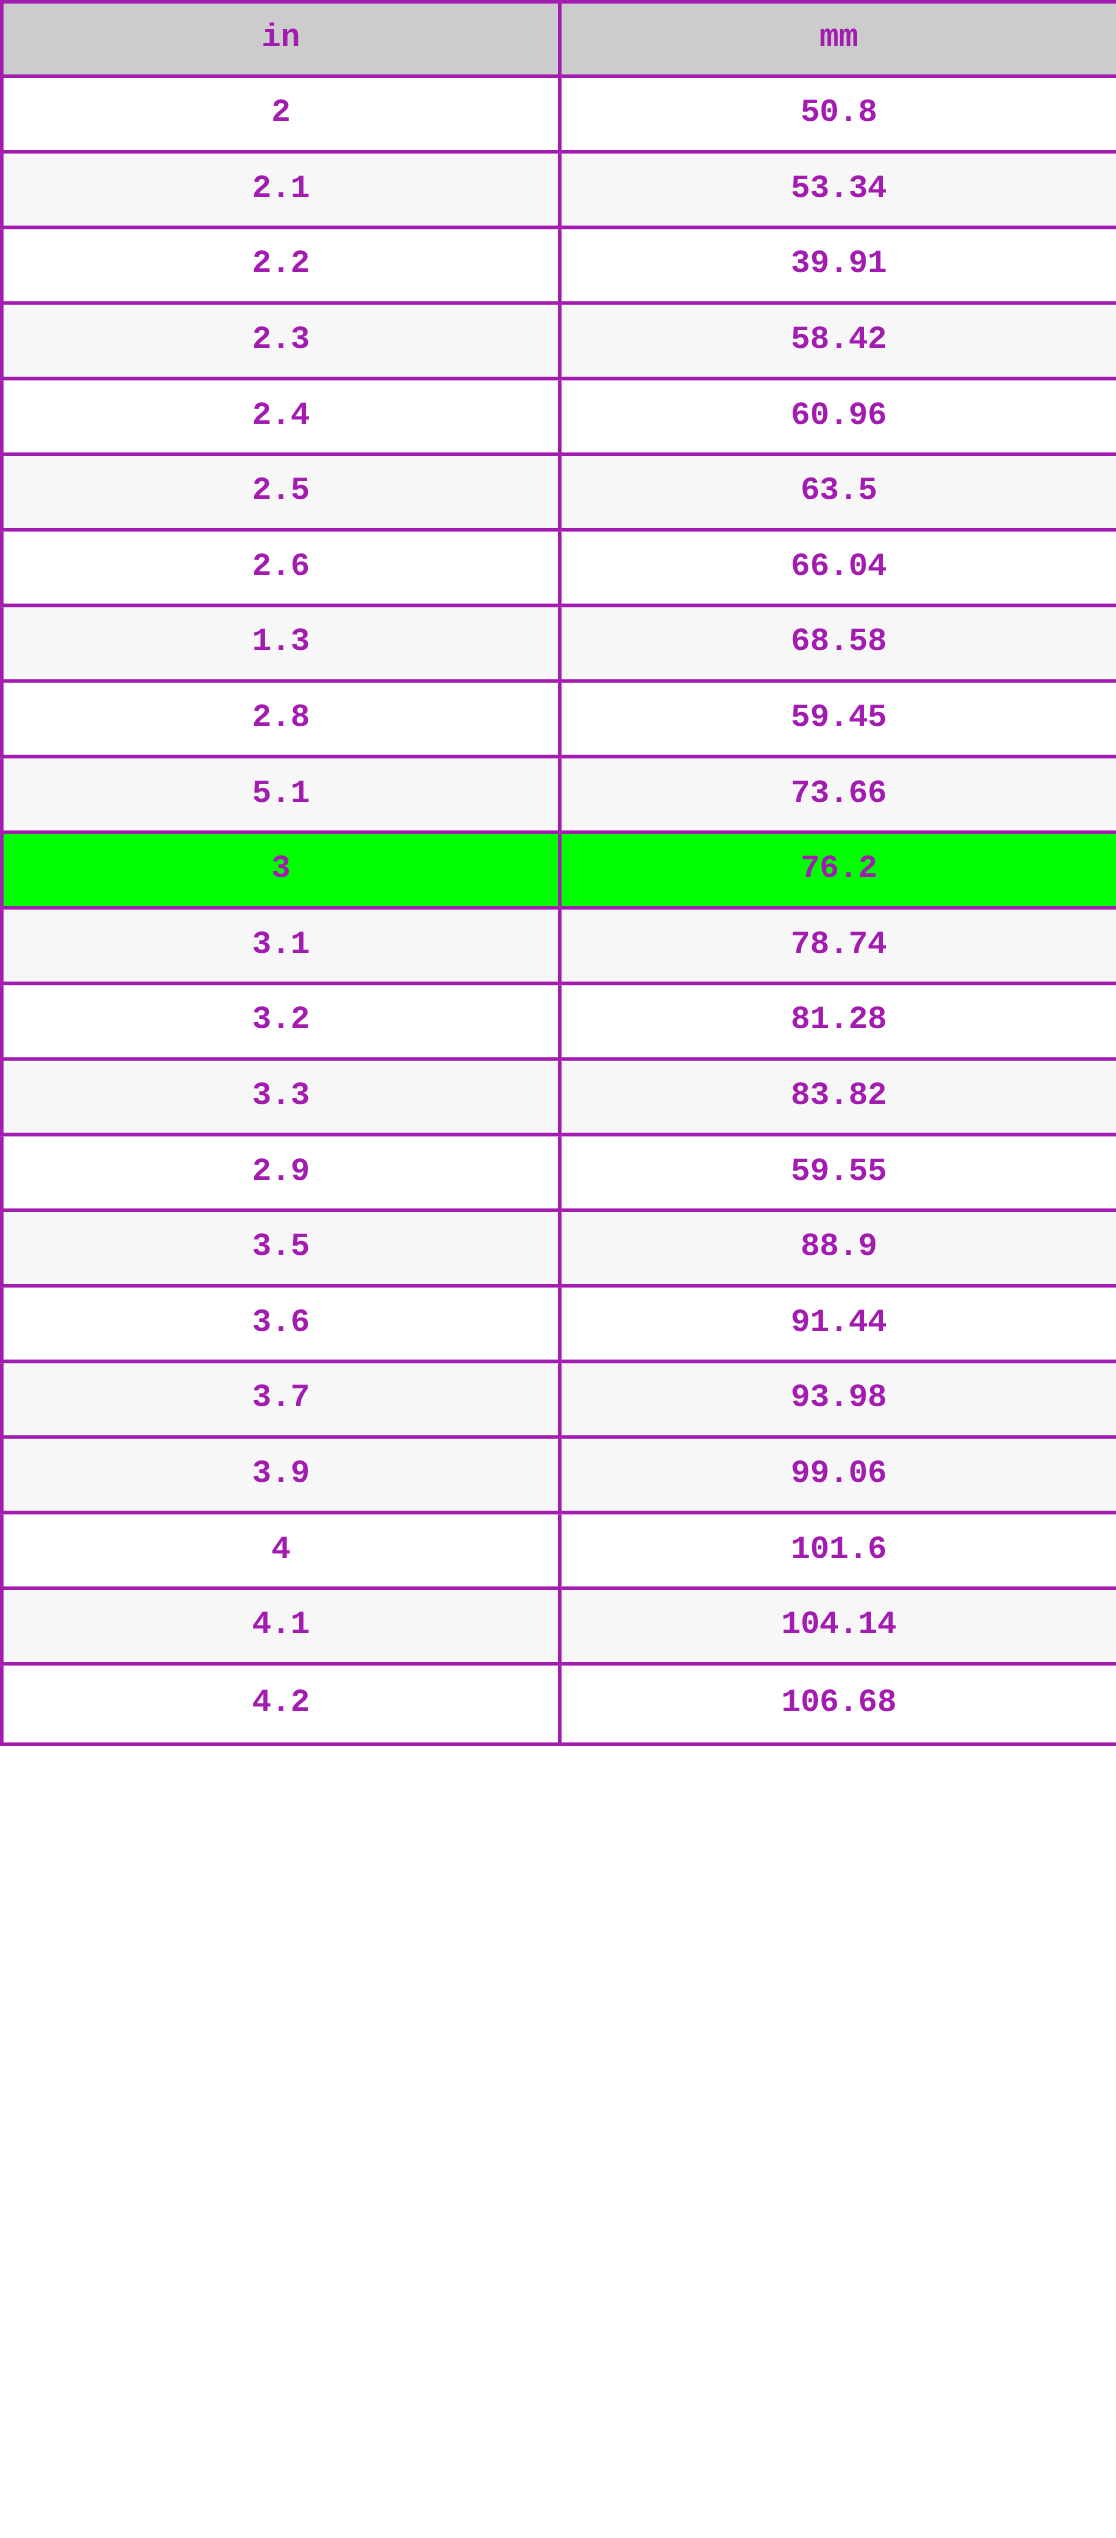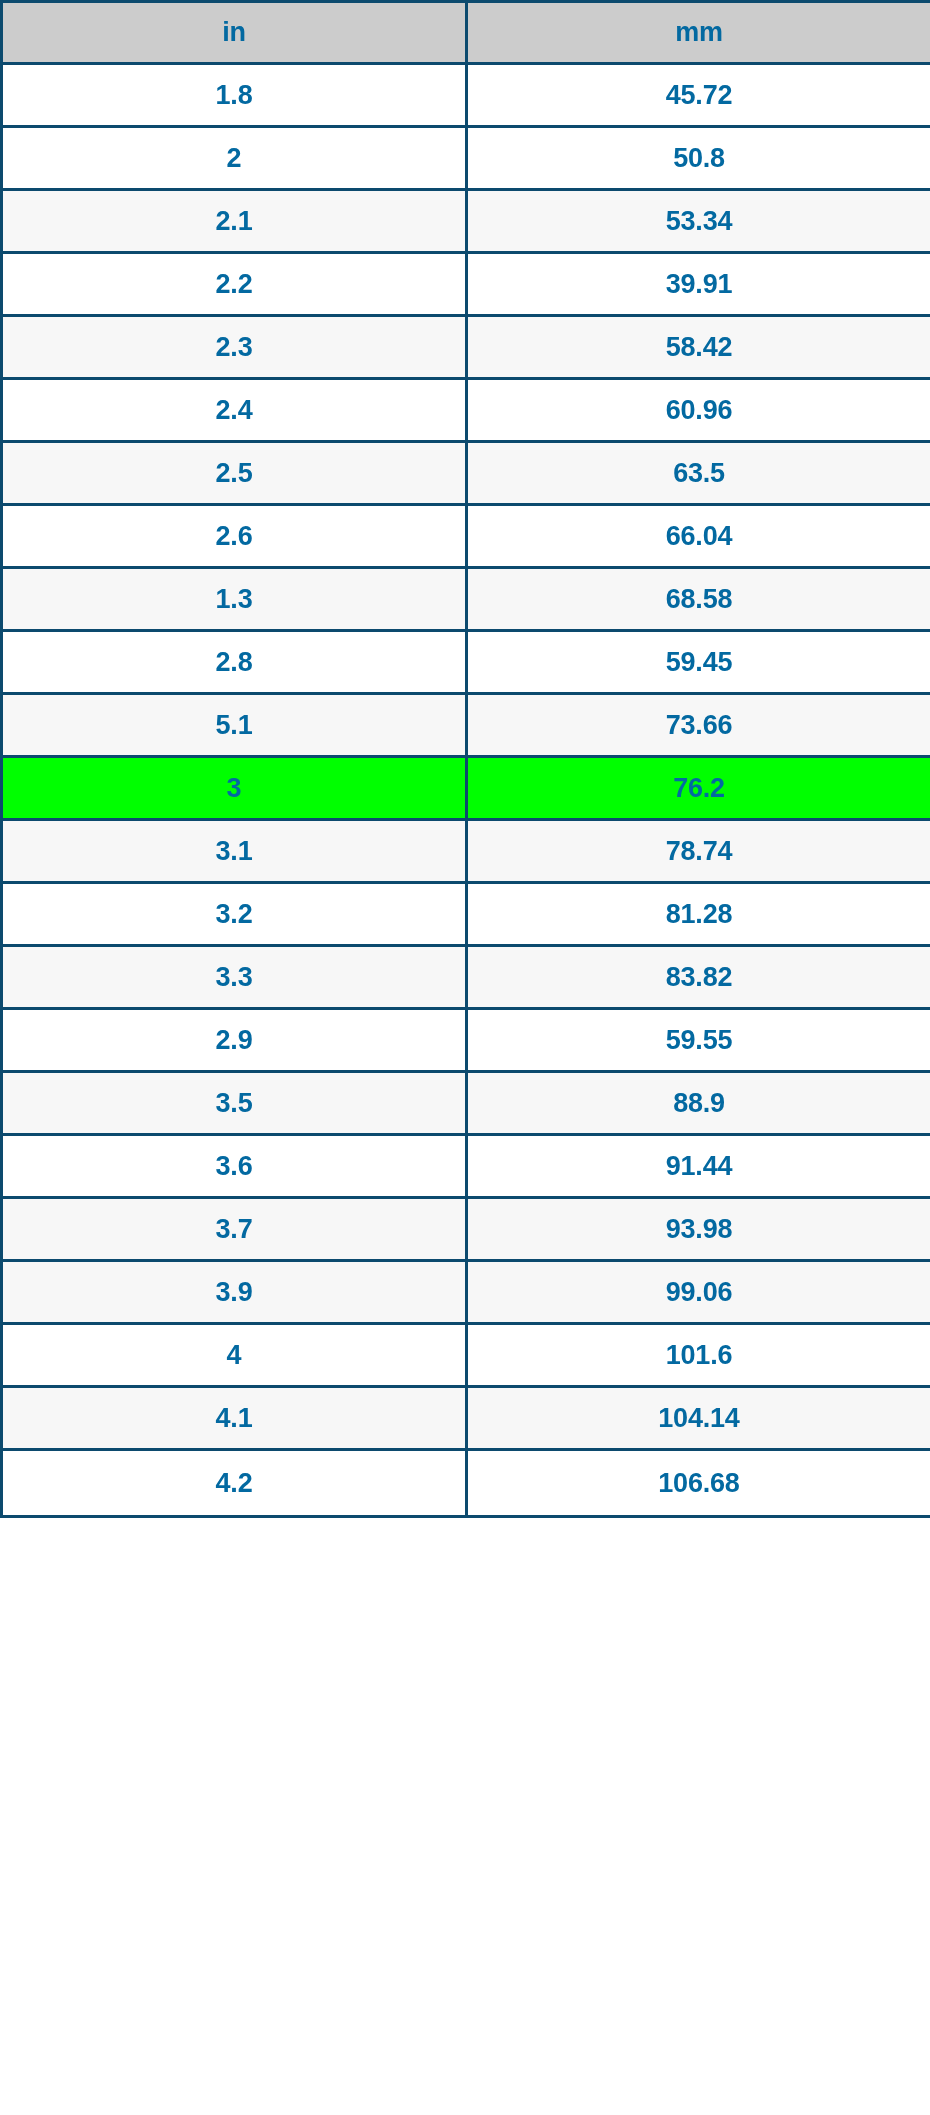--- a/index.html
+++ b/index.html
@@ -20,28 +20,29 @@
     width: 930px;
     border-collapse: collapse;
     table-layout: fixed;
     background: #ffffff;
   }
   #conversion-table col.col-from { width: 465px; }
   #conversion-table col.col-to   { width: 465px; }
 
   #conversion-table th,
   #conversion-table td {
-    border: 3px solid #0c4a6e;
+    border: 3px solid #a21caf;
     text-align: center;
     vertical-align: middle;
     padding: 0;
-    color: #0369a1;
+    color: #a21caf;
     font-weight: bold;
     font-stretch: condensed;
     letter-spacing: -0.2px;
+    font-family: Liberation Mono, monospace;
   }
 
   
   thead th {
     height: 59px;
     background: #cccccc;
     font-size: 27px;
     line-height: 59px;
   }
 
@@ -81,28 +82,20 @@
         <span class="cell-text">in</span>
       </th>
       <th>
         <span class="cell-text">mm</span>
       </th>
     </tr>
   </thead>
   <tbody id="table-body">
       <tr>
         <td>
-          <span class="cell-text">1.8</span>
-        </td>
-        <td>
-          <span class="cell-text">45.72</span>
-        </td>
-      </tr>
-      <tr>
-        <td>
           <span class="cell-text">2</span>
         </td>
         <td>
           <span class="cell-text">50.8</span>
         </td>
       </tr>
       <tr class="alt">
         <td>
           <span class="cell-text">2.1</span>
         </td>

